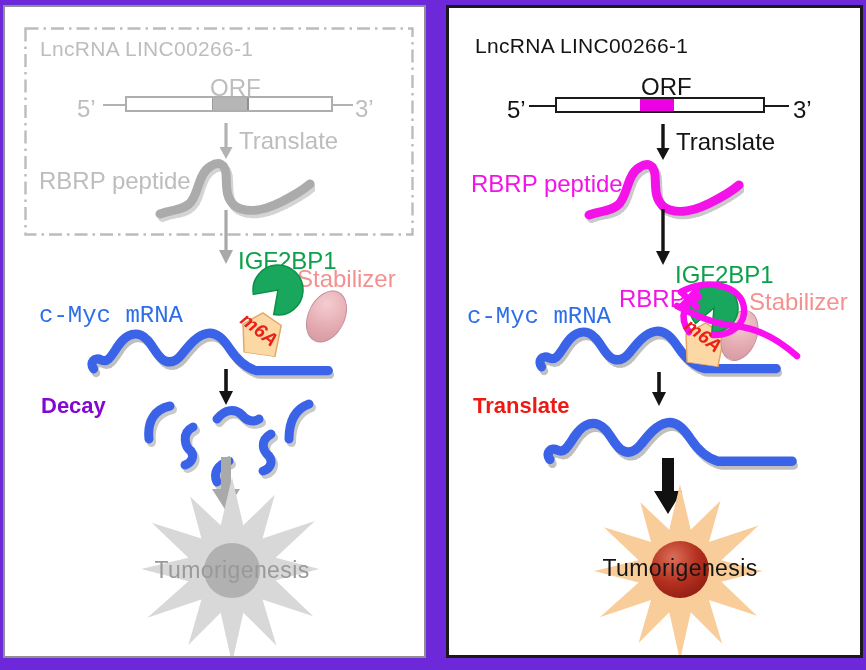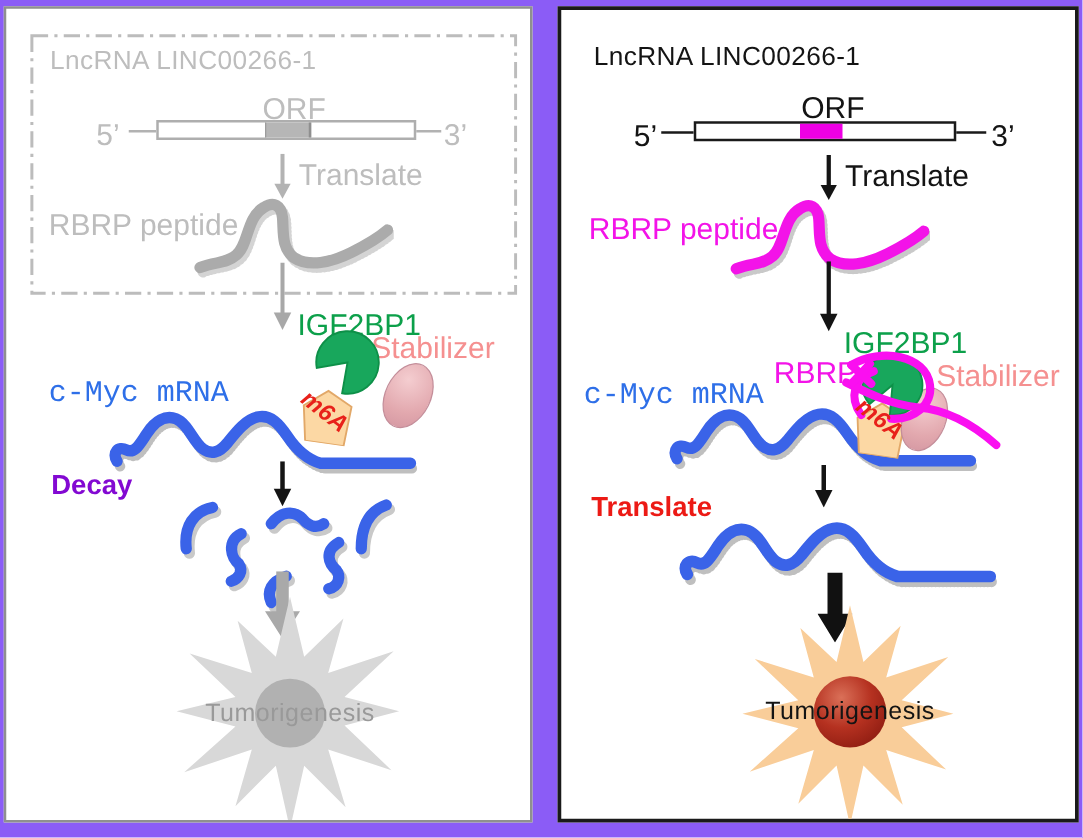--- a/index.html
+++ b/index.html
@@ -1,33 +1,33 @@
 <!DOCTYPE html>
 <html><head>
 <meta charset="utf-8">
 <style>
   html,body{margin:0;padding:0;background:#fff;}
-  .canvas{position:relative;width:866px;height:670px;background:#8b5cf6;overflow:hidden;
+  .canvas{position:relative;width:866px;height:670px;background:#6d28d9;overflow:hidden;
           font-family:"Liberation Sans",sans-serif;}
   .panel{position:absolute;top:5px;height:653px;background:#fff;box-sizing:border-box;overflow:hidden;}
   .panel.left{left:3px;width:423px;border:2px solid #8f8f8f;}
   .panel.right{left:446px;width:417px;border:3px solid #1a1a1a;}
   .abs{position:absolute;}
   .txt{position:absolute;white-space:nowrap;line-height:1.12;font-size:24px;color:#141414;}
   .gray{color:#bdbdbd;}
   .title{font-size:21px;letter-spacing:.3px;}
   .green{color:#0ca04a;}
   .salmon{color:#f59090;}
   .blue{color:#2e6fe8;font-family:Liberation Mono, monospace;}
   .magenta{color:#f313e8;}
   .redtx{color:#e8211a;}
   .m6a{font-size:19px;font-weight:bold;font-style:italic;width:50px;height:24px;line-height:24px;
        text-align:center;transform:rotate(38deg);}
   .outcome{font-size:22px;font-weight:bold;}
-  .result{font-size:20px;letter-spacing:.4px;transform:translate(-50%,-50%);}
+  .result{font-size:23px;letter-spacing:.4px;transform:translate(-50%,-50%);}
   .hline{position:absolute;height:2.4px;}
   .hline.g{background:#b2b2b2;}
   .hline.k{background:#1a1a1a;}
   .rnarect{position:absolute;width:208px;height:16px;background:#fff;box-sizing:border-box;}
   .rnarect.g{border:2px solid #aeaeae;}
   .rnarect.k{border:2px solid #1a1a1a;}
   .orfseg{position:absolute;top:0;bottom:0;width:34px;}
   .oval{position:absolute;border-radius:50%;
         background:radial-gradient(circle at 35% 28%,#f4cdd0 0%,#e2a8ae 60%,#d295a0 100%);
         border:1px solid #c48e9a;}
@@ -92,21 +92,21 @@
     <svg class="abs" style="left:82px;top:314px" width="248" height="62" viewBox="0 0 300 75">
       <path d="M 8,58 C 3,50 9,43 17,47 C 25,51 29,43 37,31 C 45,19 55,13 65,17 C 77,22 81,38 91,46 C 99,52 107,50 115,40 C 123,30 133,17 145,15 C 157,13 165,22 173,34 C 181,46 191,56 205,60 L 292,60" fill="none" stroke="#bfbfbf" stroke-width="10" stroke-linecap="round" stroke-dasharray="0.1 3.4" transform="translate(3,5)"></path>
       <path d="M 8,58 C 3,50 9,43 17,47 C 25,51 29,43 37,31 C 45,19 55,13 65,17 C 77,22 81,38 91,46 C 99,52 107,50 115,40 C 123,30 133,17 145,15 C 157,13 165,22 173,34 C 181,46 191,56 205,60 L 292,60" fill="none" stroke="#3a63e8" stroke-width="11" stroke-linecap="round"></path>
     </svg>
 
     <svg class="abs" style="left:212px;top:362px" width="18" height="36">
       <line x1="9" y1="0" x2="9" y2="23" stroke="#141414" stroke-width="3.6"></line>
       <polygon points="2,22 16,22 9,36" fill="#141414"></polygon>
     </svg>
 
-    <div class="txt outcome" style="left:36px;top:369px;color:#8309d2">Decay</div>
+    <div class="txt outcome" style="left:36px;top:387px;color:#8309d2">Decay</div>
 
     <svg class="abs" style="left:138px;top:392px" width="176" height="94" viewBox="0 0 176 94">
       <g fill="none" stroke="#c9c9c9" stroke-width="9" stroke-linecap="round" transform="translate(2.5,3.5)">
         <path d="M 6,40 C 4,22 12,10 27,7"></path>
           <path d="M 50,28 C 38,34 42,48 48,52 C 52,58 48,64 42,66"></path>
         <path d="M 74,20 C 82,10 92,9 99,16 C 104,22 110,24 116,20"></path>
           <path d="M 128,35 C 116,42 120,52 126,57 C 130,62 128,70 120,72"></path>
         <path d="M 146,40 C 146,22 152,10 166,5"></path>
           <path d="M 86,62 C 74,66 70,74 74,83"></path>
       </g>

